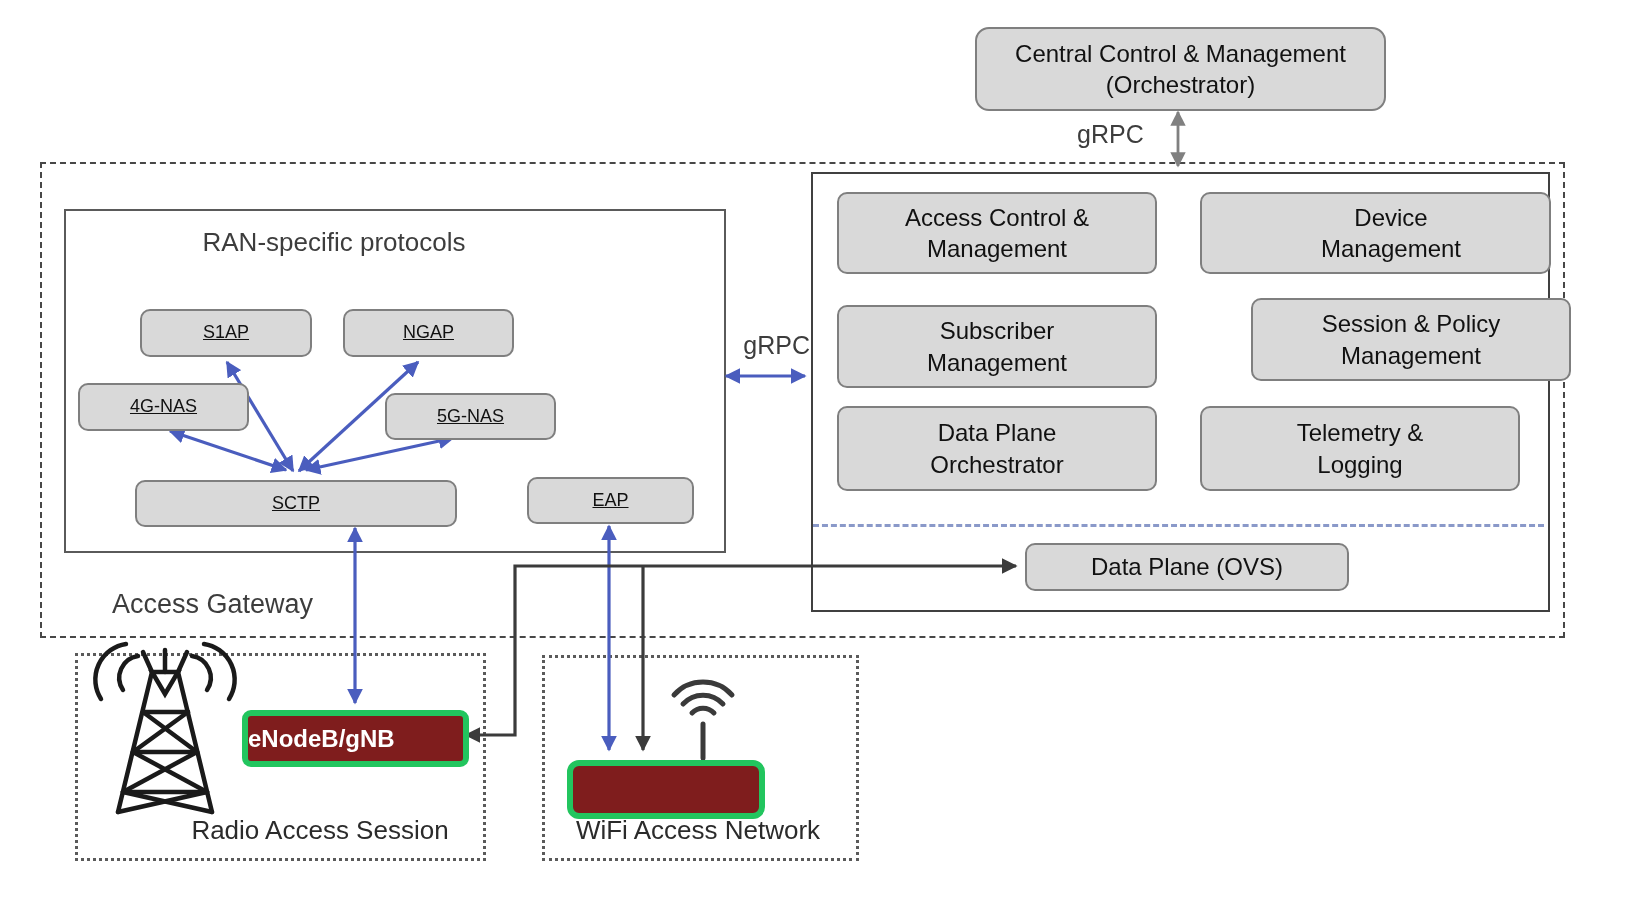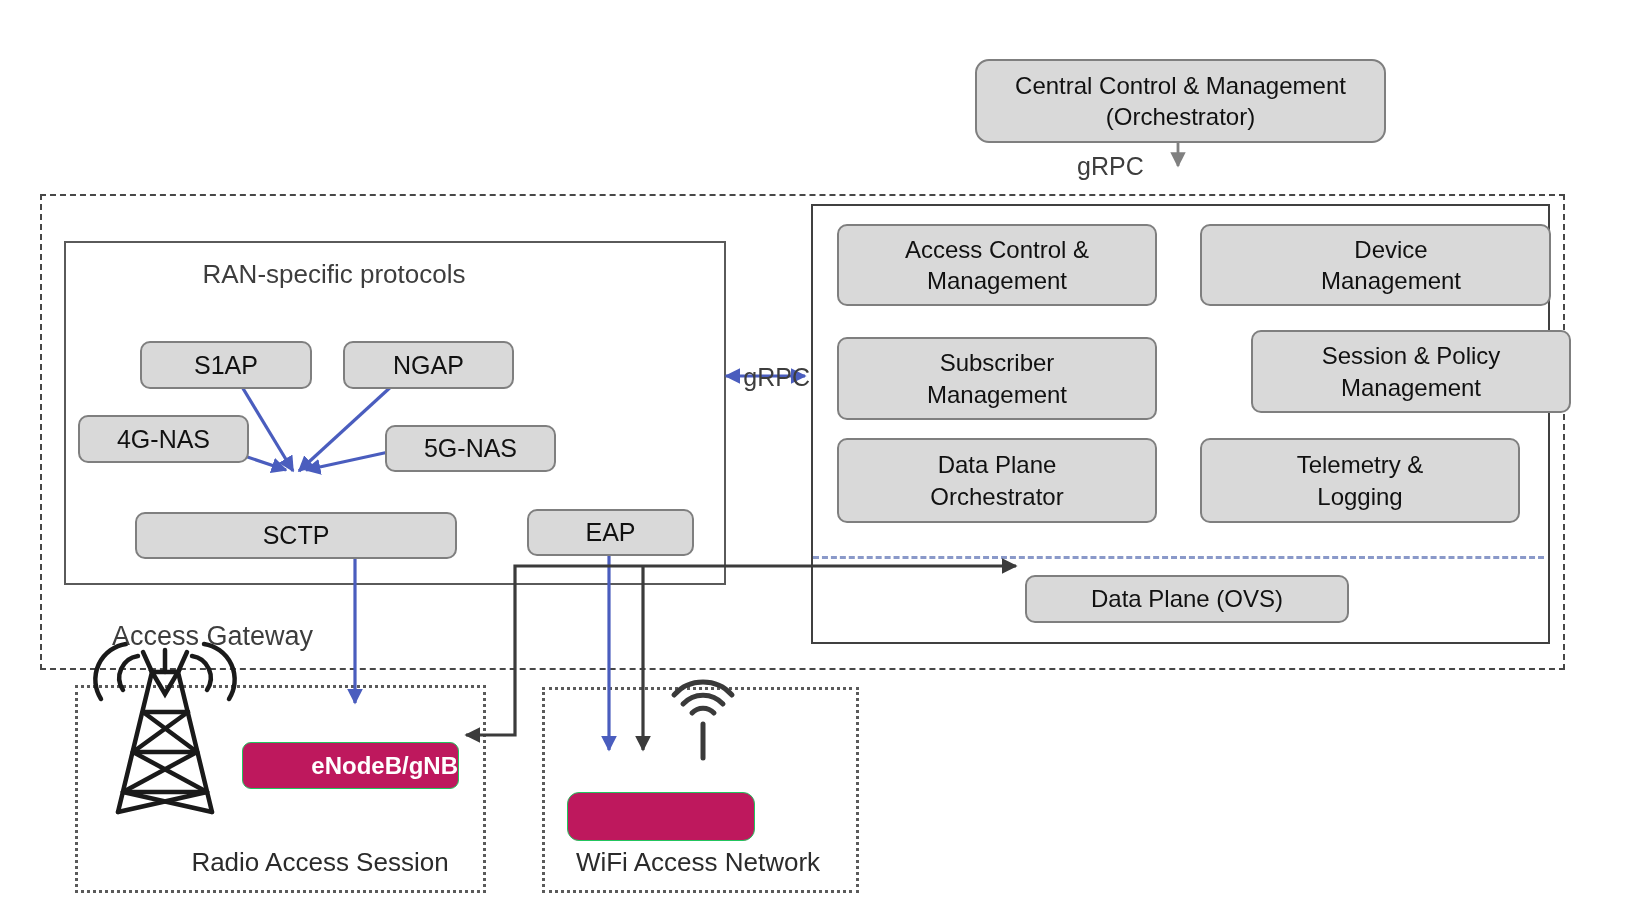--- a/index.html
+++ b/index.html
@@ -1,33 +1,33 @@
 <!DOCTYPE html>
 <html><head>
 <meta charset="utf-8">
 <style>
   html,body{margin:0;padding:0;background:#ffffff;}
   .canvas{position:relative;width:1636px;height:899px;background:#ffffff;
           font-family:"Liberation Sans", sans-serif;color:#262626;overflow:hidden;}
-  .abs{position:absolute;margin-top:32px;}
+  .abs{position:absolute;}
   .overlay{position:absolute;left:0;top:0;width:1636px;height:899px;pointer-events:none;}
   
   .outer-dashed{border:2px dashed #474747;}
   .ran-solid{border:2px solid #5a5a5a;background:transparent;}
   .panel{border:2px solid #404040;background:transparent;}
   .dotted{border:3px dotted #5a5a5a;}
   
   .gbox{background:#d9d9d9;border:2px solid #7f7f7f;border-radius:10px;
         display:flex;flex-direction:column;align-items:center;justify-content:center;
         text-align:center;font-size:24px;line-height:1.3;color:#111111;}
   .gbox.big{border-radius:14px;}
-  .gbox.sm{font-size:25px;}
+  .gbox.sm{font-size:18px;text-decoration:underline;}
   
-  .dbox{background:#be185d;border:1px solid #22c55e;border-radius:9px;
-        display:flex;align-items:center;justify-content:flex-end;
+  .dbox{background:#7f1d1d;border:6px solid #22c55e;border-radius:9px;
+        display:flex;align-items:center;justify-content:flex-start;
         color:#ffffff;font-weight:bold;font-size:24px;}
   .label{white-space:nowrap;}
   .divider{height:0;border-top:3px dashed #8a99c9;}
 </style>
 </head>
 <body>
 
 <div class="canvas">
 
   <div class="abs outer-dashed" style="left:40px;top:162px;width:1521px;height:472px;"></div>

